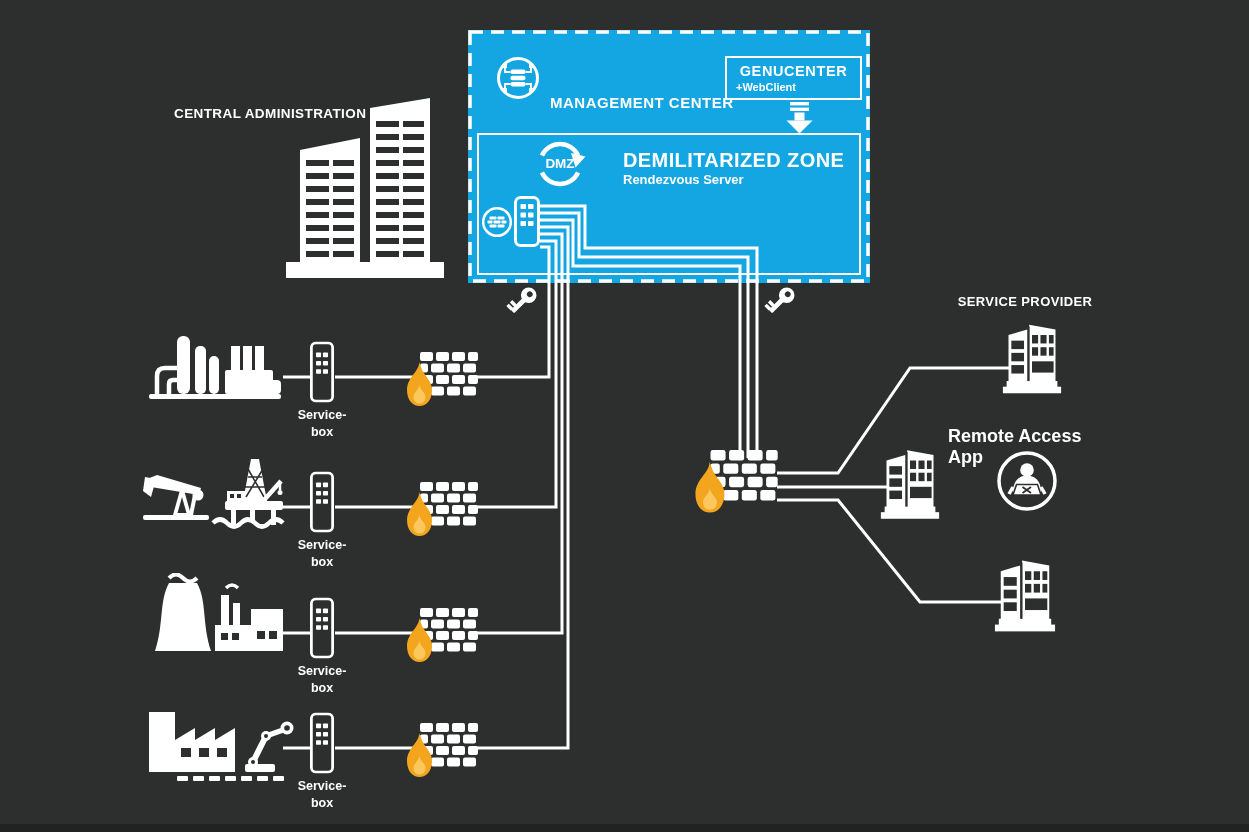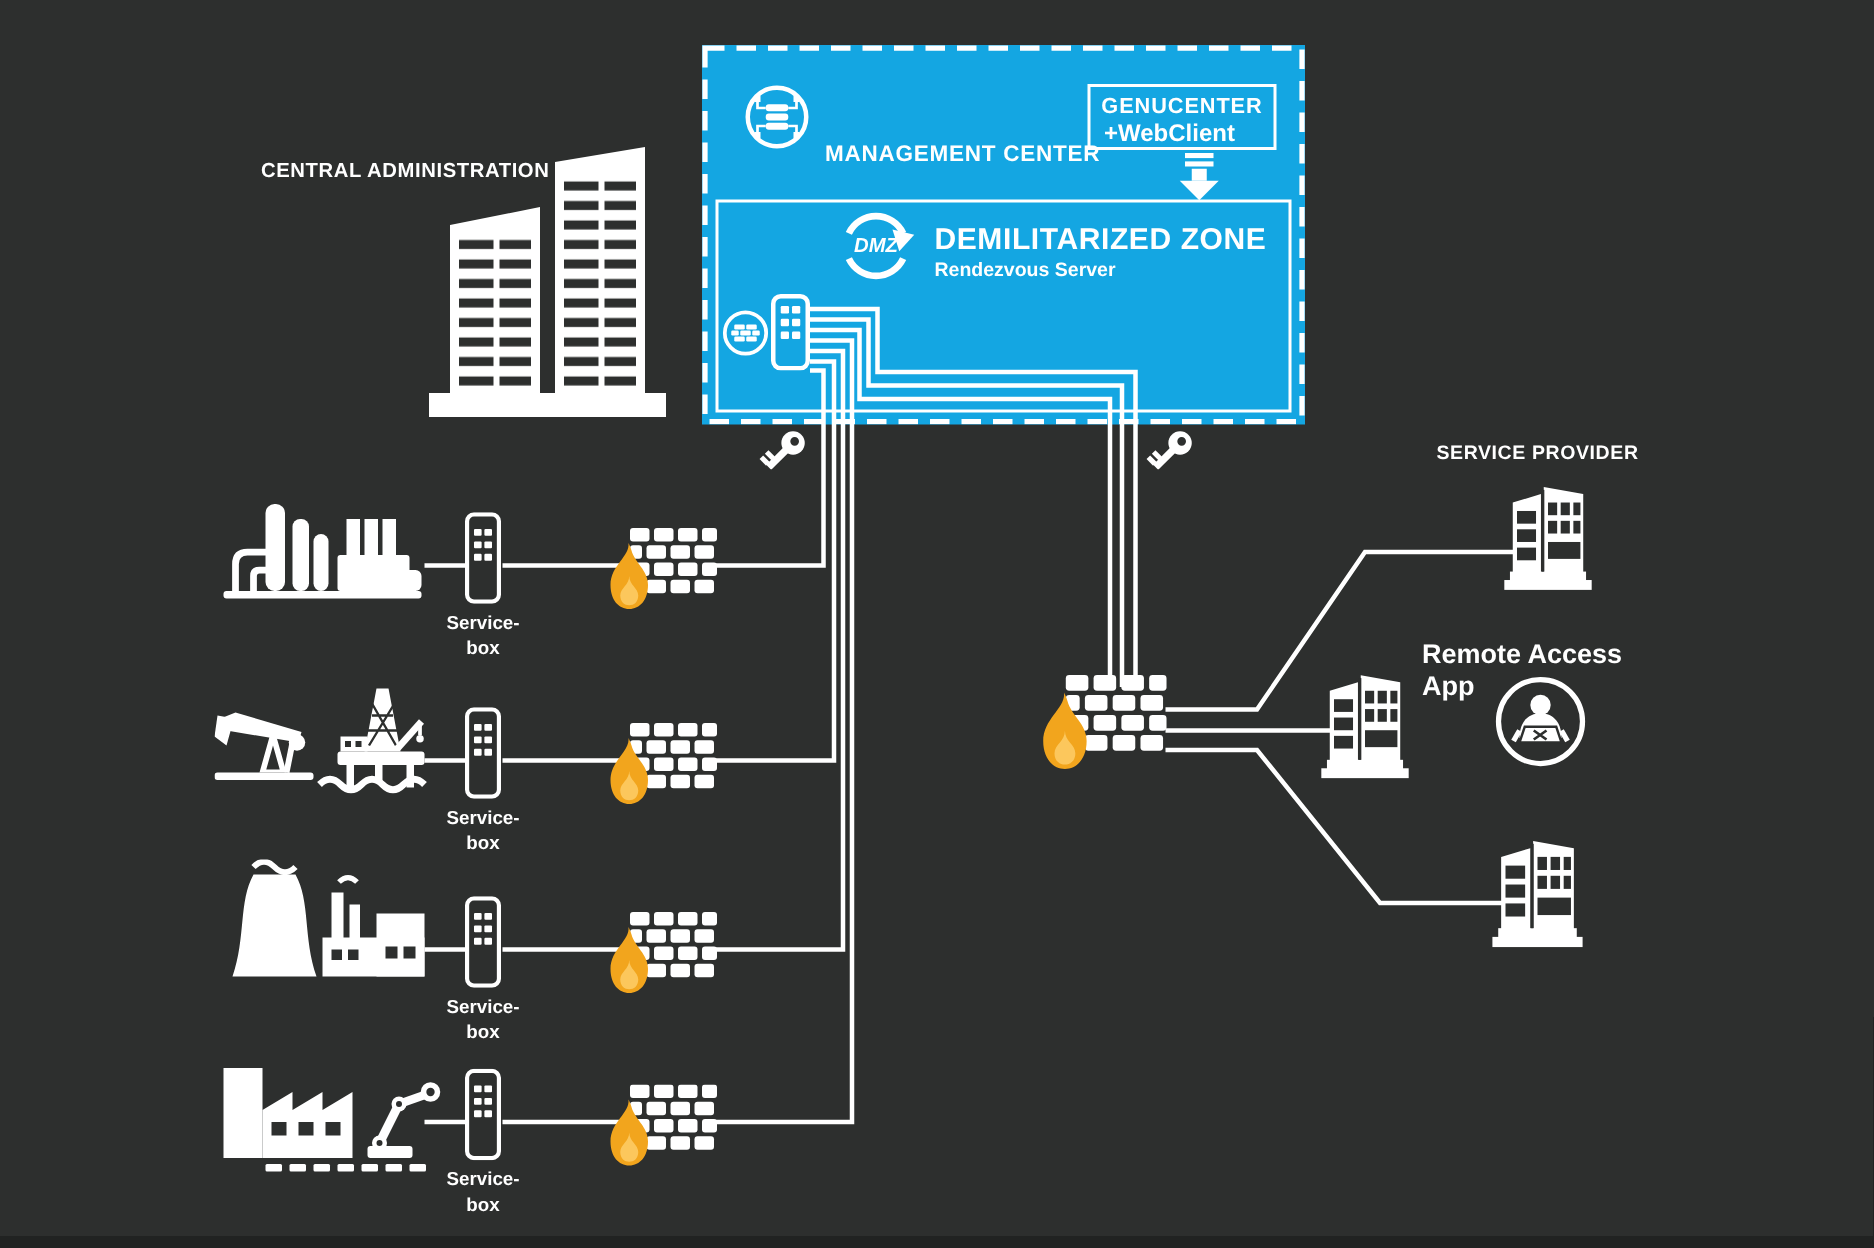--- a/index.html
+++ b/index.html
@@ -123,36 +123,36 @@
       <g stroke="#fff" stroke-width="1.8" fill="none">
         <path d="M-7.5 -6 H-13 V-10"></path>
           <path d="M-7.5 6 H-13 V10"></path>
         <path d="M7.5 -6 H13 V-10"></path>
           <path d="M7.5 6 H13 V10"></path>
       </g>
     </svg>
   </div>
   <div class="lbl" style="left:550px;top:70px;font-size:15px;letter-spacing:0.5px;margin-top:24px;">MANAGEMENT CENTER</div>
 
-  <div class="gbox" style="left:725px;top:56px;width:126px;height:44px;">
+  <div class="gbox" style="left:725px;top:56px;width:137px;height:44px;">
     <div class="lbl" style="left:0;right:0;top:5px;font-size:14.5px;letter-spacing:0.6px;text-align:center;">GENUCENTER</div>
-    <div class="lbl" style="left:9px;top:23px;font-size:16px;">+WebClient</div>
+    <div class="lbl" style="left:9px;top:23px;font-size:11px;">+WebClient</div>
   </div>
   <div class="abs" style="left:783px;top:102px;">
     <svg width="33" height="32" viewBox="0 0 33 32">
       <g fill="#fff">
         <rect x="7" y="0" width="19" height="3.4"></rect>
         <rect x="7" y="5.6" width="19" height="3.4"></rect>
         <rect x="11.5" y="10.5" width="10" height="8"></rect>
         <polygon points="3.5,18.5 29.5,18.5 16.5,31.5"></polygon>
       </g>
     </svg>
   </div>
 
-  <div class="abs" style="left:558px;top:138px;width:52px;height:52px;font-style:italic;">
+  <div class="abs" style="left:534px;top:138px;width:52px;height:52px;">
     <svg width="52" height="52" viewBox="-26 -26 52 52">
       <g stroke="#fff" stroke-width="4.5" fill="none">
         <path d="M-18.1 -8.45 A20 20 0 0 1 18.1 -8.45"></path>
         <path d="M-18.1 8.45 A20 20 0 0 0 18.1 8.45"></path>
       </g>
       <polygon points="11,-11 25.5,-7.5 15.5,3.5" fill="#fff"></polygon>
     </svg>
     <div class="lbl" style="left:0;right:0;top:18px;text-align:center;font-size:13.5px;">DMZ</div>
   </div>
   <div class="lbl" style="left:623px;top:149px;font-size:20px;letter-spacing:0.4px;">DEMILITARIZED ZONE</div>

